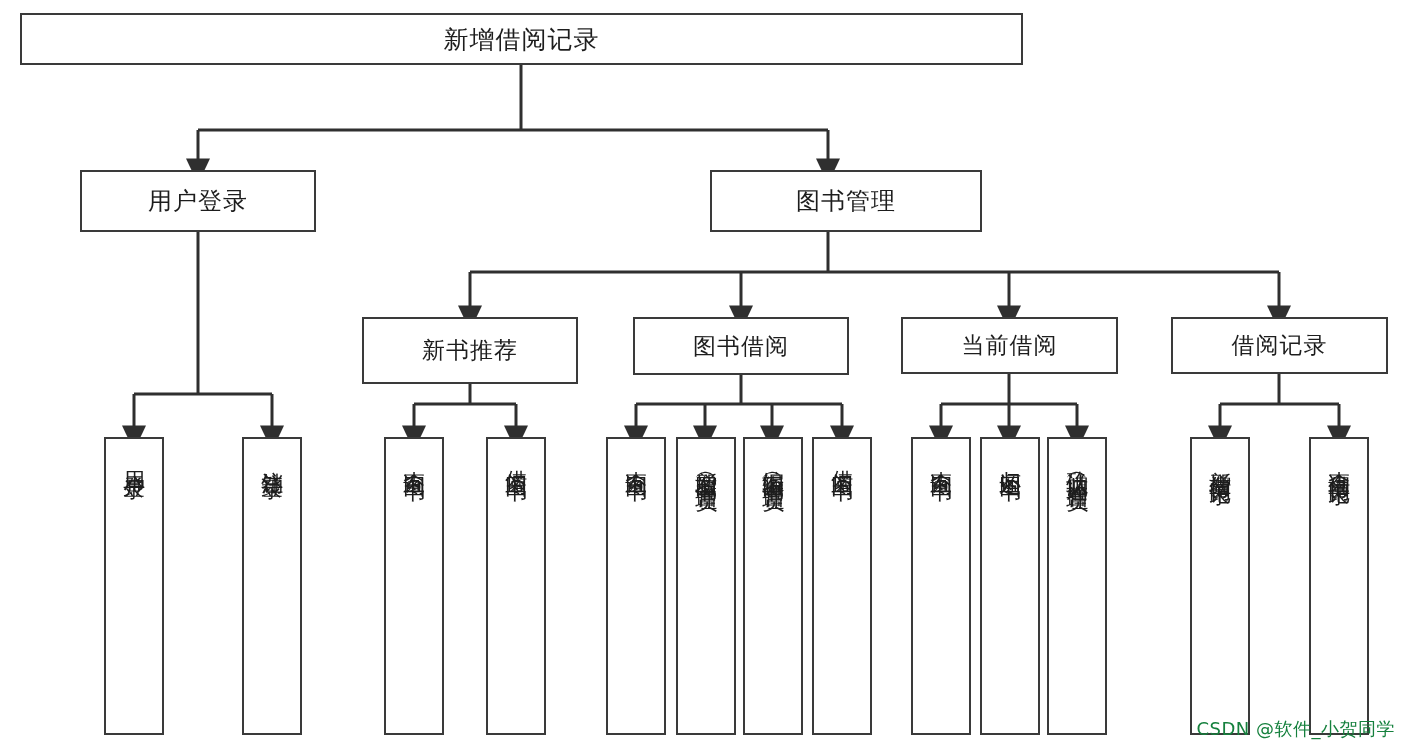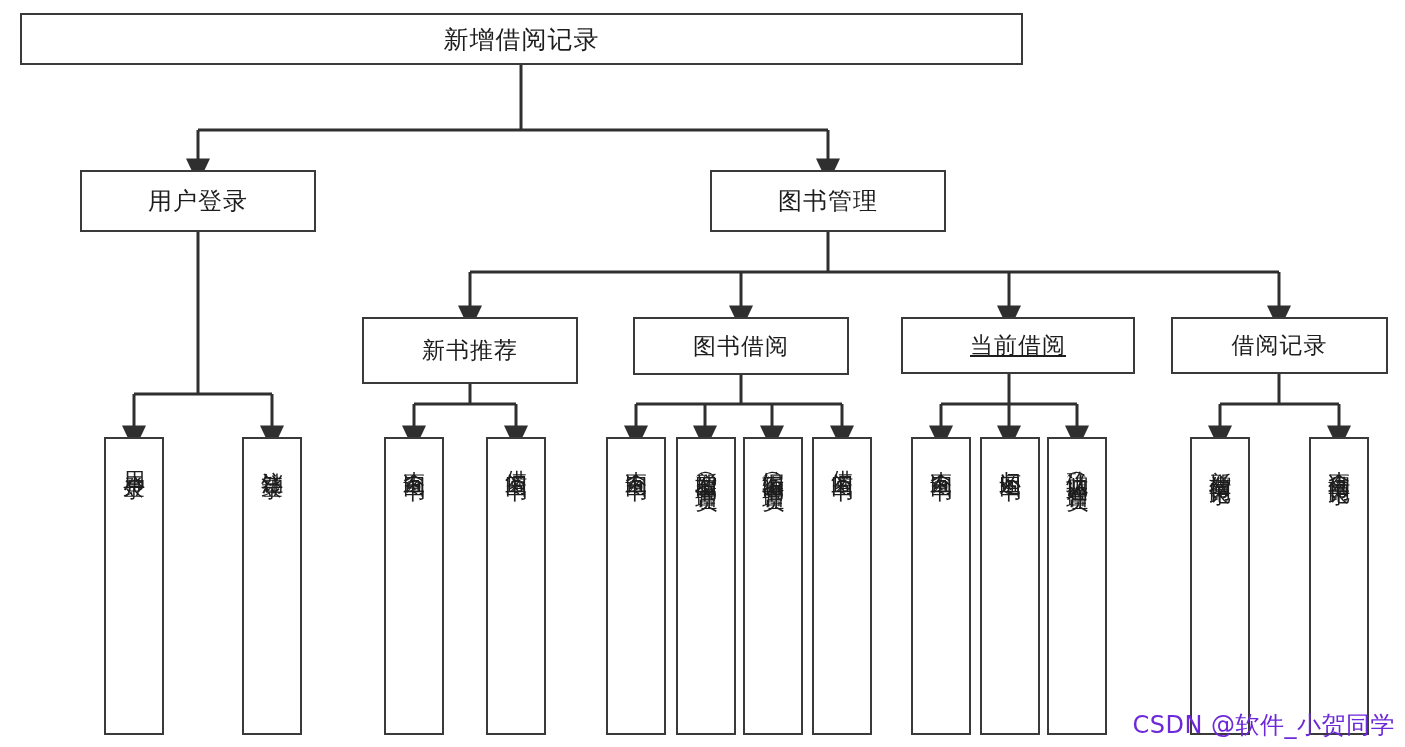--- a/index.html
+++ b/index.html
@@ -55,22 +55,22 @@
     text-orientation:upright;
     white-space:nowrap;
     line-height:1.12;
     letter-spacing:3px;
   }
   
   #watermark{
     position:absolute;
     right:10px;
     bottom:6px;
-    font-size:24px;
-    color:#6d28d9;
+    font-size:18px;
+    color:#15803d;
     letter-spacing:0.5px;
     white-space:nowrap;
     user-select:none;
   }
 </style>
 </head>
 <body>
 
 <div id="canvas">
 
@@ -122,27 +122,27 @@
       <path d="M1220,404 L1339,404"></path>
       <path d="M1220,404 L1220,429" marker-end="url(#arrow)"></path>
       <path d="M1339,404 L1339,429" marker-end="url(#arrow)"></path>
     </g>
   </svg>
 
   <div class="node root" style="left:20px;top:13px;width:1003px;height:52px;">新增借阅记录</div>
 
   <div class="node lvl2" style="left:80px;top:170px;width:236px;height:62px;">用户登录</div>
 
-  <div class="node lvl2" style="left:710px;top:170px;width:236px;height:62px;">图书管理</div>
+  <div class="node lvl2" style="left:710px;top:170px;width:272px;height:62px;">图书管理</div>
 
   <div class="node lvl3" style="left:362px;top:317px;width:216px;height:67px;">新书推荐</div>
 
   <div class="node lvl3" style="left:633px;top:317px;width:216px;height:58px;">图书借阅</div>
 
-  <div class="node lvl3" style="left:901px;top:317px;width:234px;height:57px;text-decoration:underline;">当前借阅</div>
+  <div class="node lvl3" style="left:901px;top:317px;width:217px;height:57px;">当前借阅</div>
 
   <div class="node lvl3" style="left:1171px;top:317px;width:217px;height:57px;text-align:right;">借阅记录</div>
 
   <div class="node leaf" style="left:104px;top:437px;width:60px;height:298px;">
     <span class="vtext">用户登录</span>
   </div>
 
   <div class="node leaf" style="left:242px;top:437px;width:60px;height:298px;">
     <span class="vtext">注销登录</span>
   </div>

